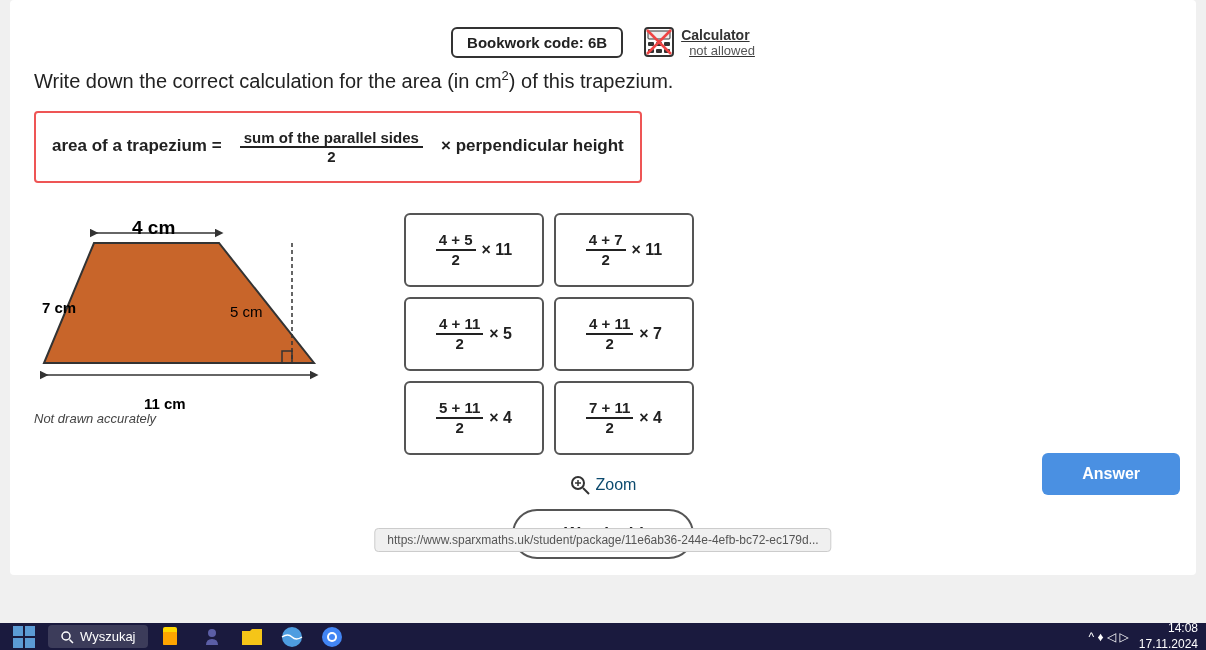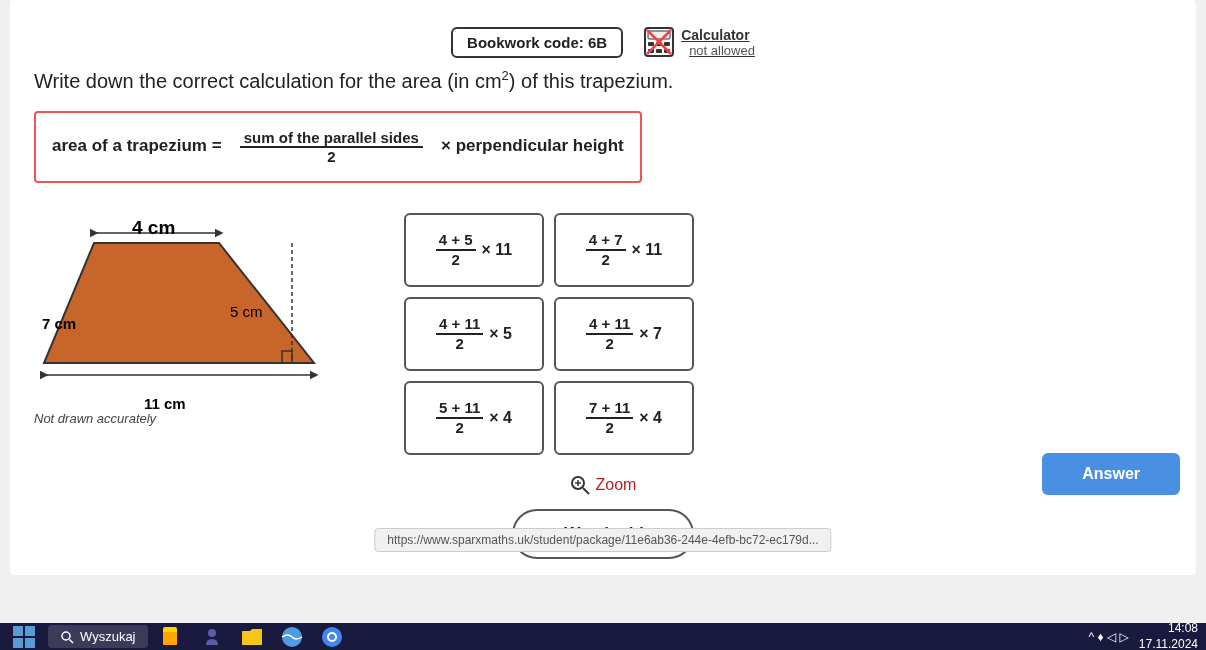--- a/index.html
+++ b/index.html
@@ -160,21 +160,21 @@
       padding: 0 3px;
       font-size: 15px;
       line-height: 1.2;
     }
 
     .zoom-btn {
       display: flex;
       align-items: center;
       gap: 6px;
       font-size: 16px;
-      color: #b91c1c;
+      color: #0c4a6e;
       cursor: pointer;
       background: none;
       border: none;
     }
 
     .watch-video-btn {
       display: flex;
       align-items: center;
       gap: 8px;
       padding: 12px 28px;
@@ -345,21 +345,21 @@
 
           <defs>
             <marker id="arr" markerWidth="6" markerHeight="6" refX="3" refY="3" orient="auto">
               <path d="M0,0 L6,3 L0,6 Z" fill="#333"></path>
             </marker>
           </defs>
         </svg>
 
         
         <div style="position:absolute; top:14px; left:90px; font-weight:bold; font-size:19px;margin-left:8px;">4 cm</div>
-        <div style="position:absolute; top:112px; left:8px; font-weight:bold; font-size:15px;">7 cm</div>
+        <div style="position:absolute; top:96px; left:8px; font-weight:bold; font-size:15px;">7 cm</div>
         <div style="position:absolute; top:100px; left:196px; font-weight:normal; font-size:15px;">5 cm</div>
         <div style="position:absolute; bottom:14px; left:110px; font-weight:bold; font-size:15px;">11 cm</div>
         <div style="margin-top:4px;" class="not-drawn">Not drawn accurately</div>
       </div>
 
       <div>
         <div class="options-grid">
 
           <button class="option-btn">
             <span class="option-fraction">

